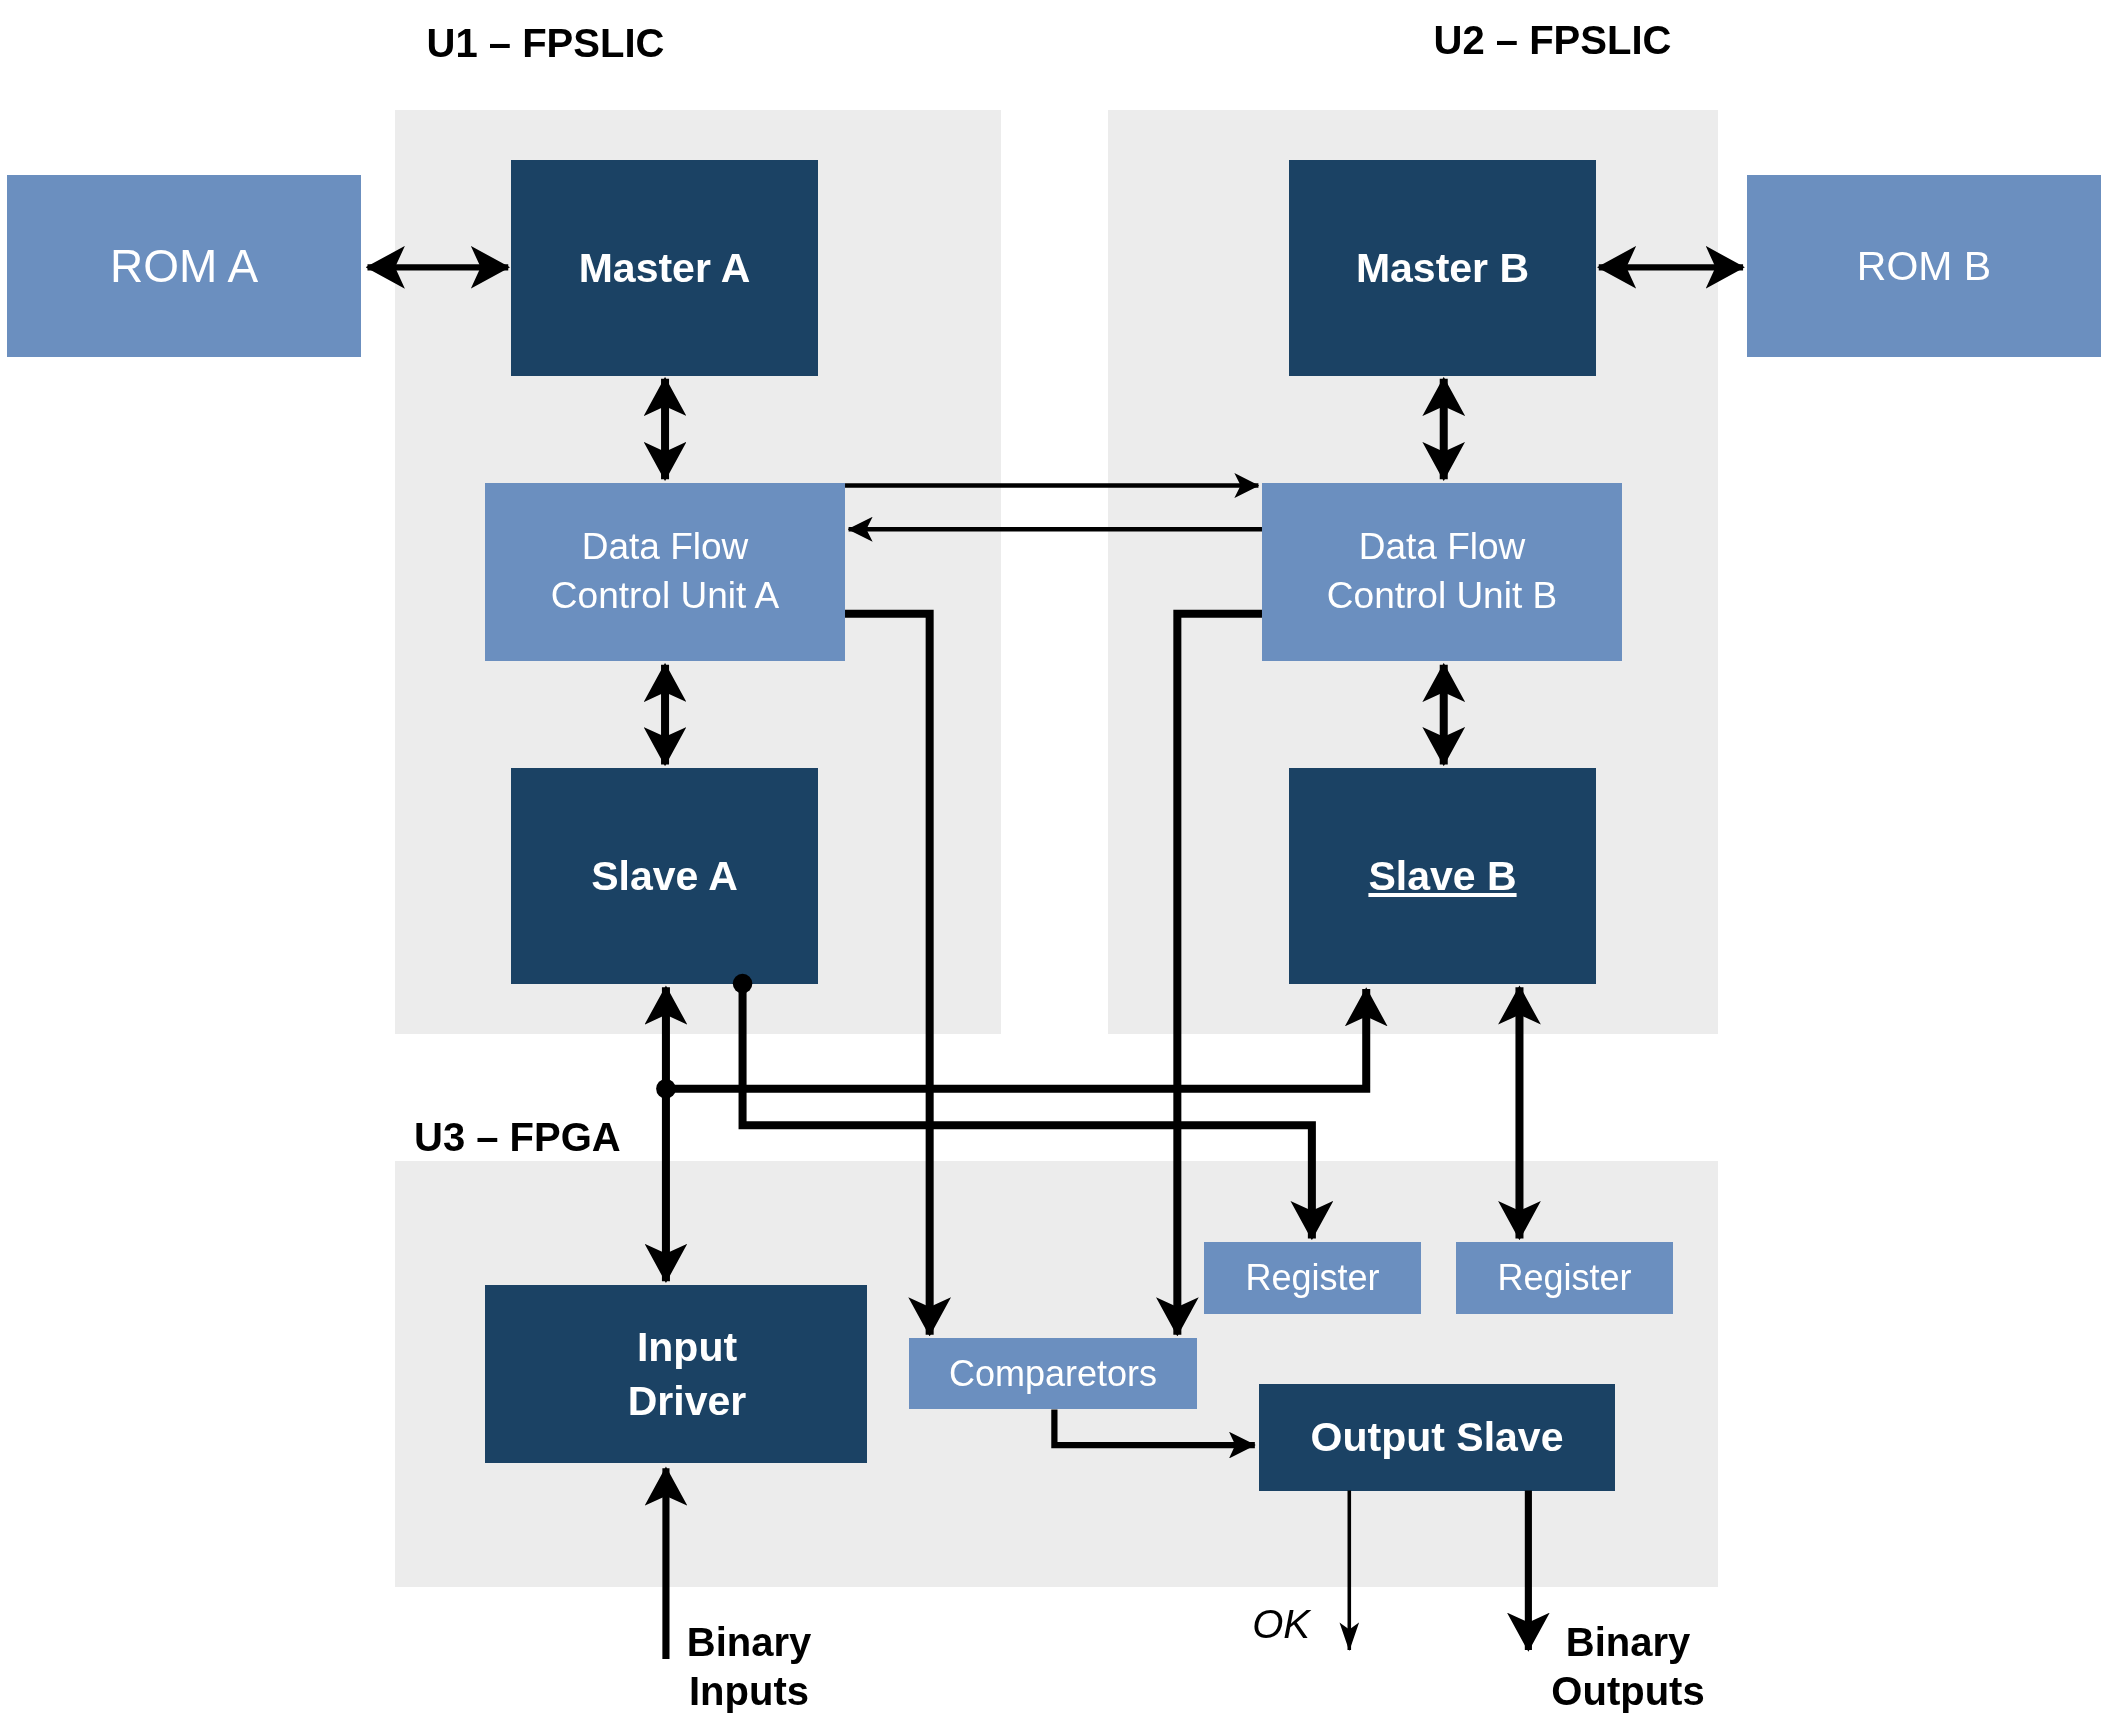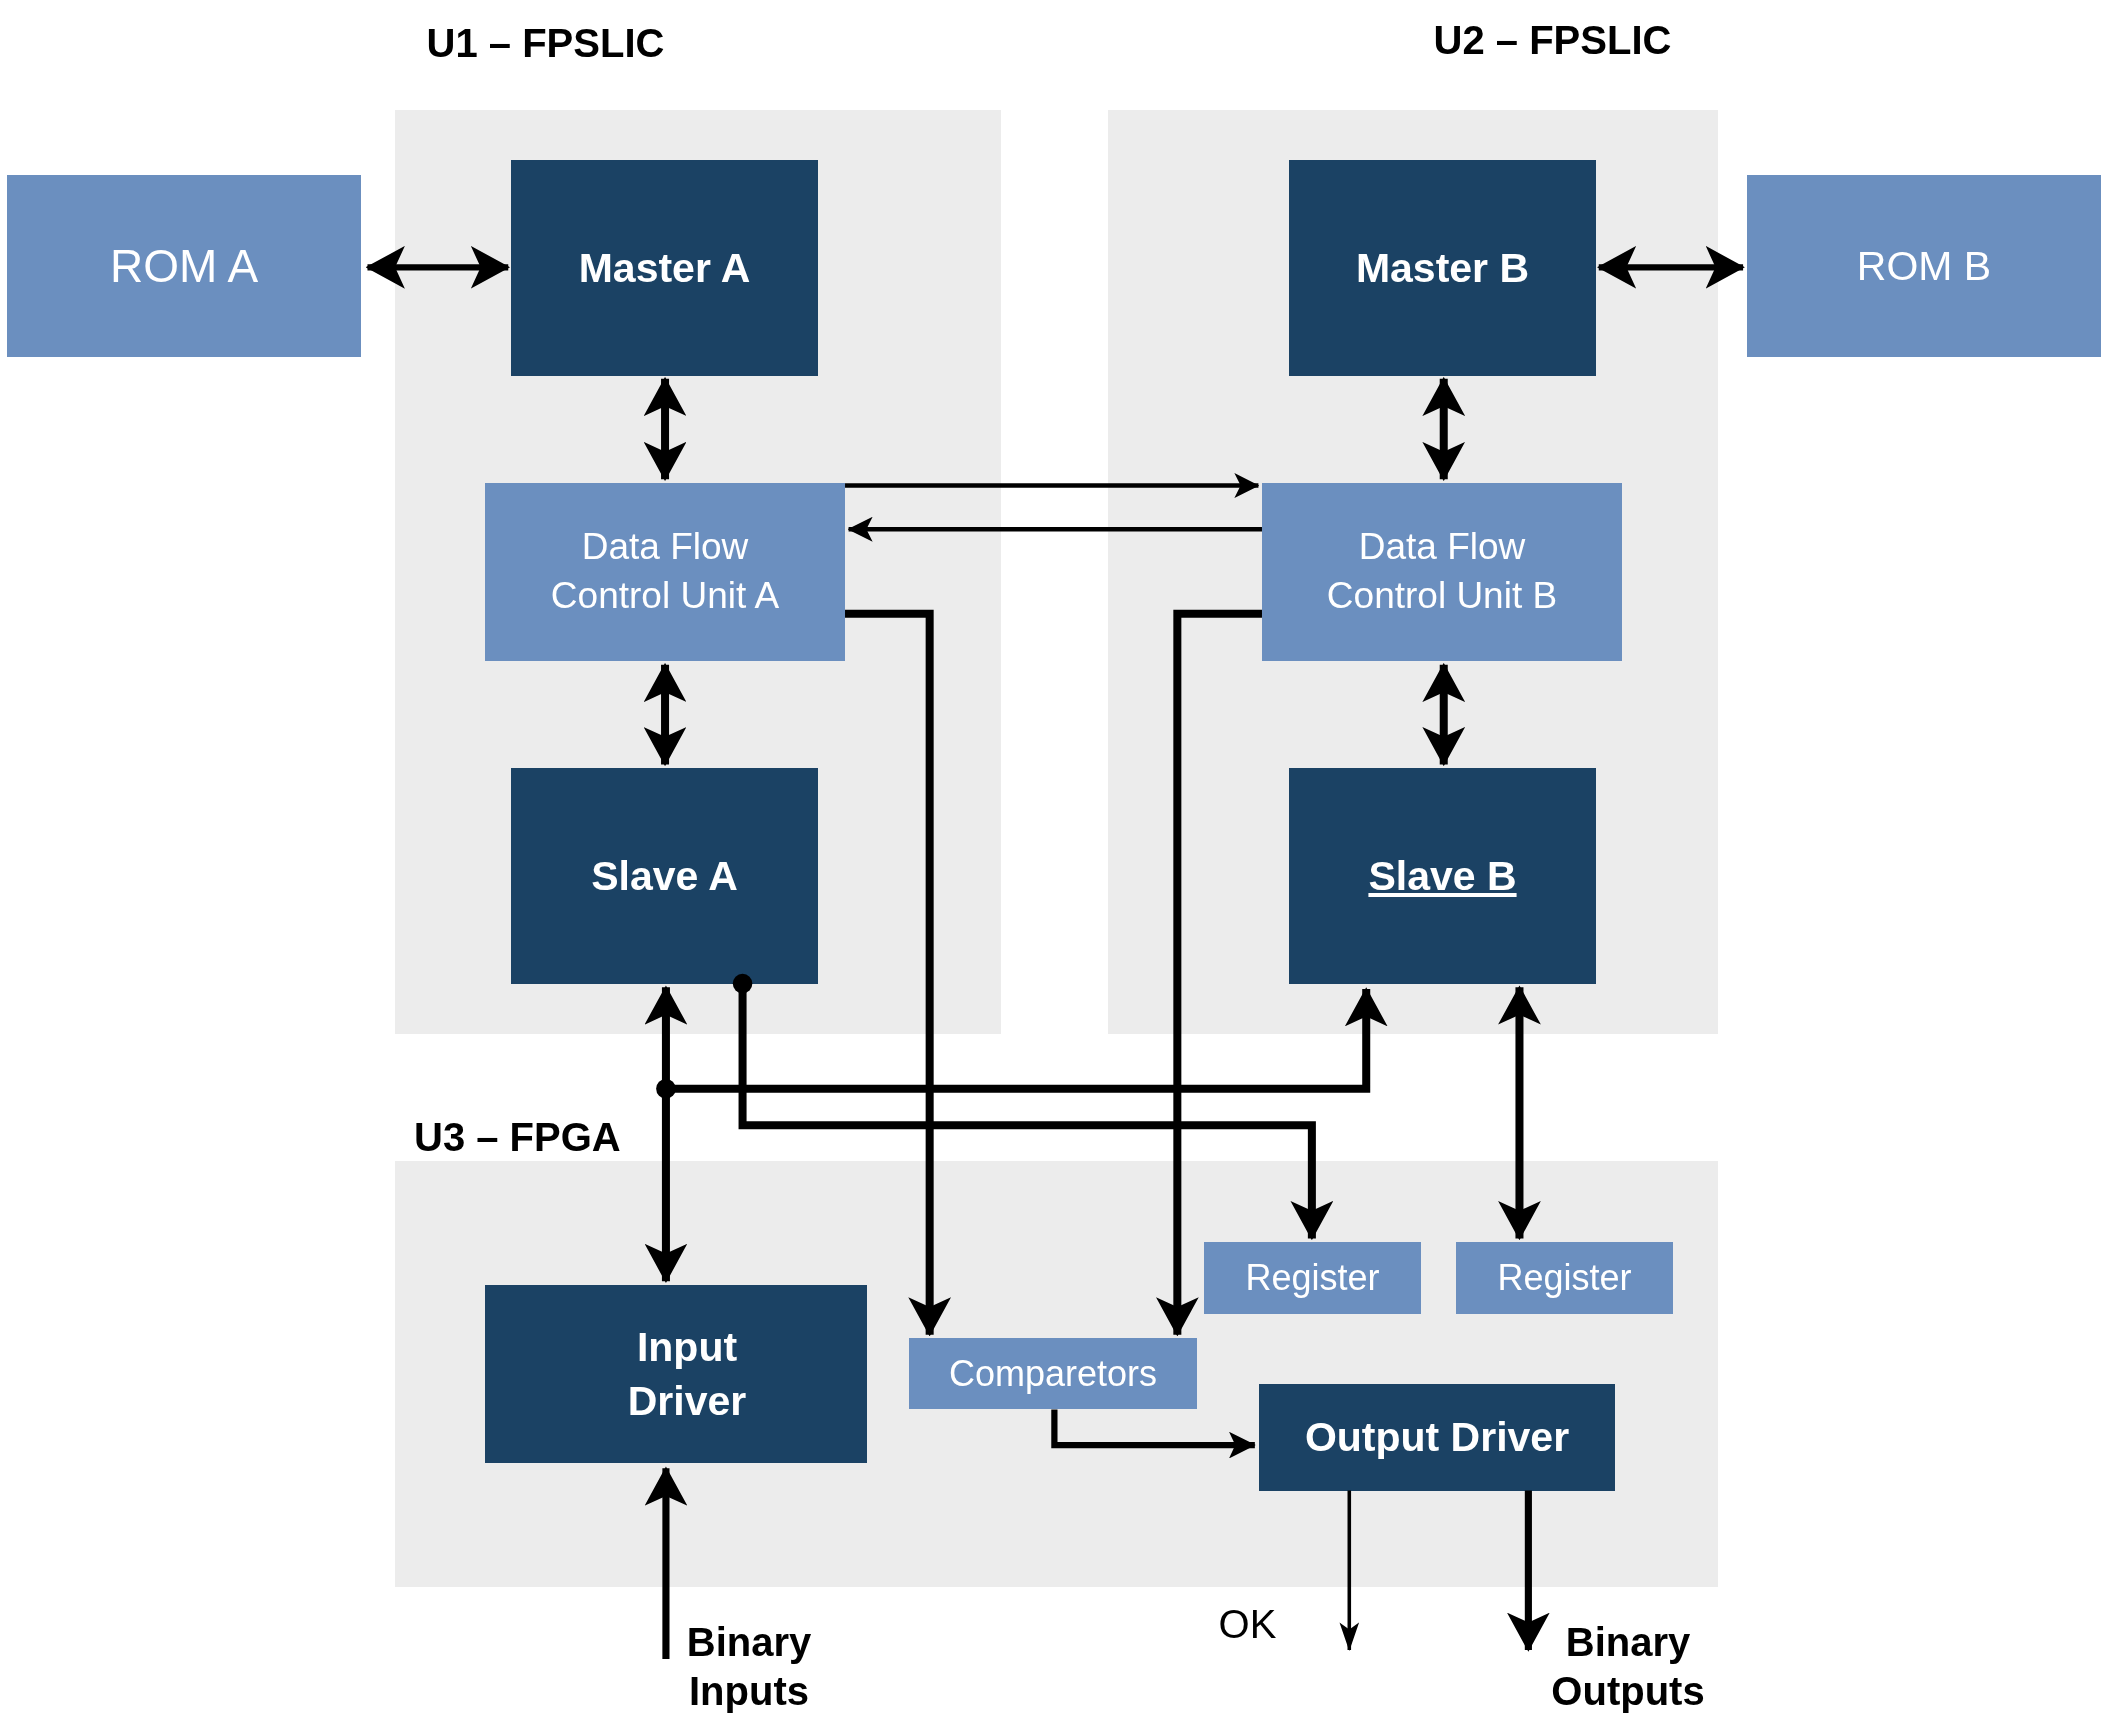--- a/index.html
+++ b/index.html
@@ -30,21 +30,21 @@
   .block.dark{background:var(--dark_block);font-weight:700;font-size:41px;}
   .block.medium{background:var(--medium_block);font-weight:400;font-size:37px;}
   .block .ln{display:block;line-height:1.32;}
   .outer-label{
     position:absolute;color:var(--label_text);
     font-size:40px;font-weight:700;white-space:nowrap;
   }
   .outer-label .ln{display:block;line-height:1.22;}
   .outer-label.regular{font-weight:400;}
   .center{text-align:center;}
-  .right{text-align:center;}
+  .right{text-align:right;font-style:italic;}
   svg.wires{position:absolute;left:0;top:0;z-index:5;}
   .wire{stroke:var(--line);fill:none;}
   .arrowhead{fill:var(--line);}
   .junction{fill:var(--line);}
 </style>
 </head>
 <body>
 
 <div class="stage">
 
@@ -101,21 +101,21 @@
   <div class="block medium" style="left:909px;top:1338px;width:288px;height:71px;font-size:36px;">
     <span>Comparetors</span>
     </div>
   <div class="block medium" style="left:1204px;top:1242px;width:217px;height:72px;font-size:36px;">
     <span>Register</span>
     </div>
   <div class="block medium" style="left:1456px;top:1242px;width:217px;height:72px;font-size:36px;">
     <span>Register</span>
     </div>
   <div class="block dark" style="left:1259px;top:1384px;width:356px;height:107px;">
-    <span>Output Driver</span>
+    <span>Output Slave</span>
     </div>
 
   <svg class="wires" width="2107" height="1732" viewBox="0 0 2364 1944">
     <defs>
       <marker id="m-big" markerUnits="userSpaceOnUse" markerWidth="44" markerHeight="48" refX="42" refY="24" orient="auto-start-reverse">
         <path class="arrowhead" d="M0,0 L44,24 L0,48 L11,24 Z"></path>
       </marker>
       <marker id="m-small" markerUnits="userSpaceOnUse" markerWidth="28" markerHeight="28" refX="27" refY="14" orient="auto-start-reverse">
         <path class="arrowhead" d="M0,0 L28,14 L0,28 L7,14 Z"></path>
       </marker>

